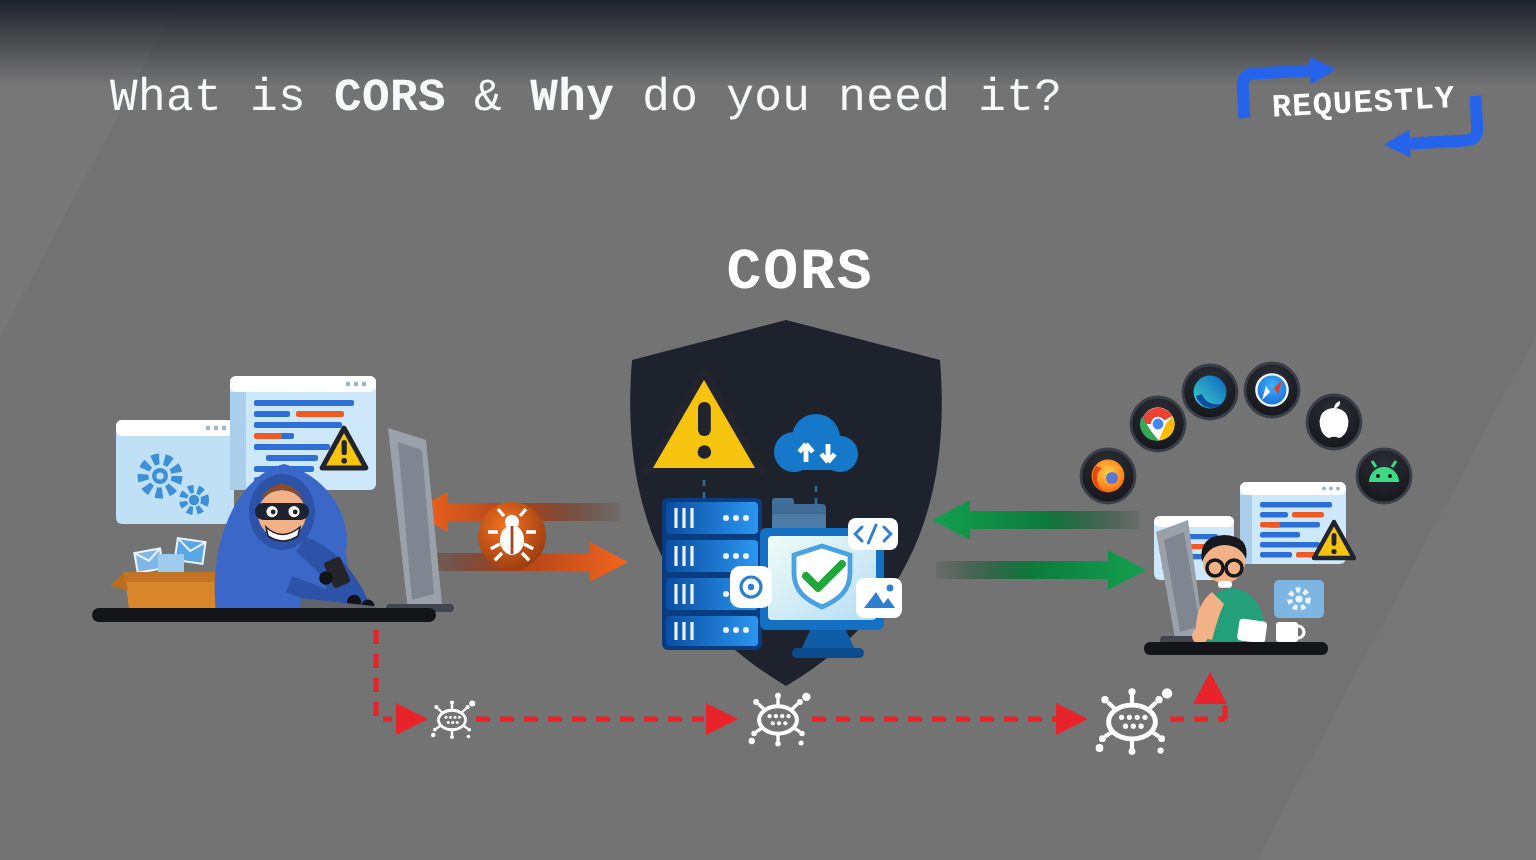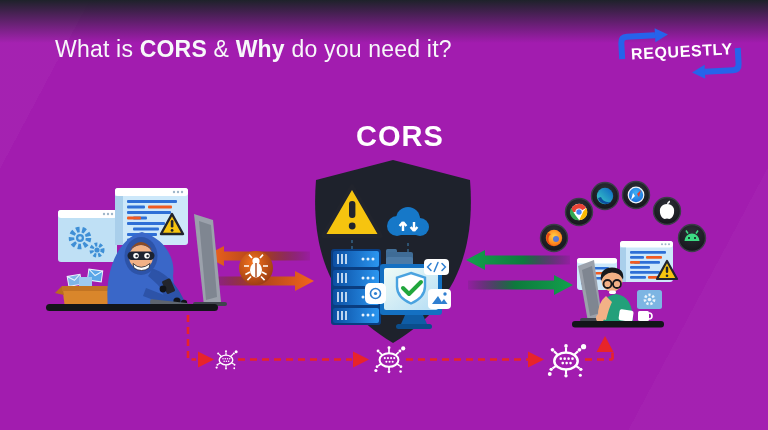--- a/index.html
+++ b/index.html
@@ -1,19 +1,19 @@
 <!DOCTYPE html>
 <html><head>
 <meta charset="utf-8">
 <style>
   html,body{margin:0;padding:0;}
   #stage{
     position:relative;width:768px;height:430px;overflow:hidden;
-    background:#a21caf;
-    font-family:Liberation Sans, sans-serif;
+    background:#737373;
+    font-family:Liberation Mono, monospace;
   }
   #stage::before{ 
     content:"";position:absolute;inset:0;
     background:
       linear-gradient(180deg,#1e222a 0%,rgba(30,34,42,0) 10%),
       linear-gradient(118deg,rgba(255,255,255,0.028) 0 9%,rgba(255,255,255,0) 9% 86%,rgba(255,255,255,0.025) 86%);
     pointer-events:none;
   }
   .title{
     position:absolute;left:55px;top:36px;

